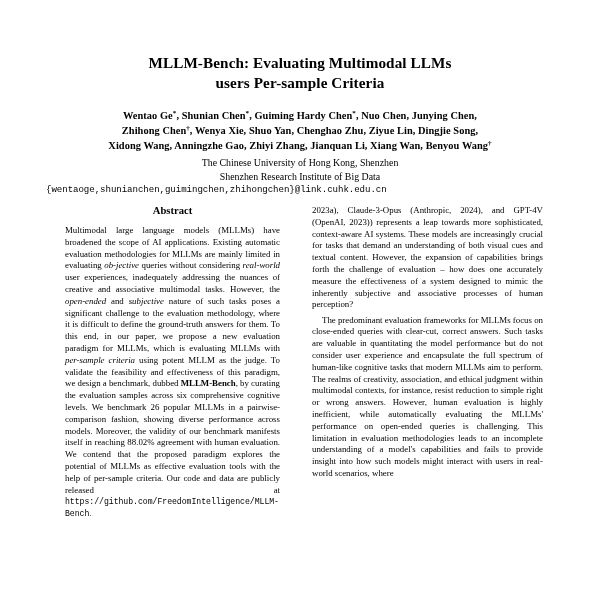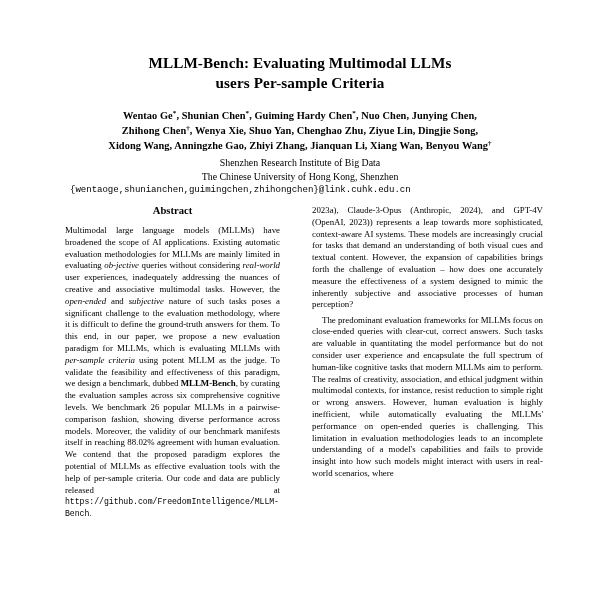--- a/index.html
+++ b/index.html
@@ -14,21 +14,21 @@
     overflow: hidden;
     font-family: "Liberation Serif", "DejaVu Serif", serif;
     color: #000000;
     -webkit-font-smoothing: antialiased;
   }
   .page {
     width: 600px;
     height: 600px;
     position: relative;
     box-sizing: border-box;
-    padding: 0 70px;
+    padding: 0 46px;
   }
   
   .title {
     text-align: center;
     font-size: 15.2px;
     font-weight: bold;
     line-height: 1.32;
     margin: 0;
     padding-top: 53px;
     letter-spacing: 0.1px;
@@ -141,22 +141,22 @@
     </span>
     <span class="ln">
       Zhihong Chen<sup>†</sup>, Wenya Xie, Shuo Yan, Chenghao Zhu, Ziyue Lin, Dingjie Song,
     </span>
     <span class="ln">
       Xidong Wang, Anningzhe Gao, Zhiyi Zhang, Jianquan Li, Xiang Wan, Benyou Wang<sup>†</sup>
     </span>
   </div>
 
   <div class="affil">
+    <span class="ln">The Chinese University of Hong Kong, Shenzhen</span>
     <span class="ln">Shenzhen Research Institute of Big Data</span>
-    <span class="ln">The Chinese University of Hong Kong, Shenzhen</span>
   </div>
 
   <div class="affil emails mono">
     <span class="ln">{wentaoge,shunianchen,guimingchen,zhihongchen}@link.cuhk.edu.cn</span>
   </div>
 
   <div class="columns">
 
     <div class="col">
       <div class="abstract-head">Abstract</div>

